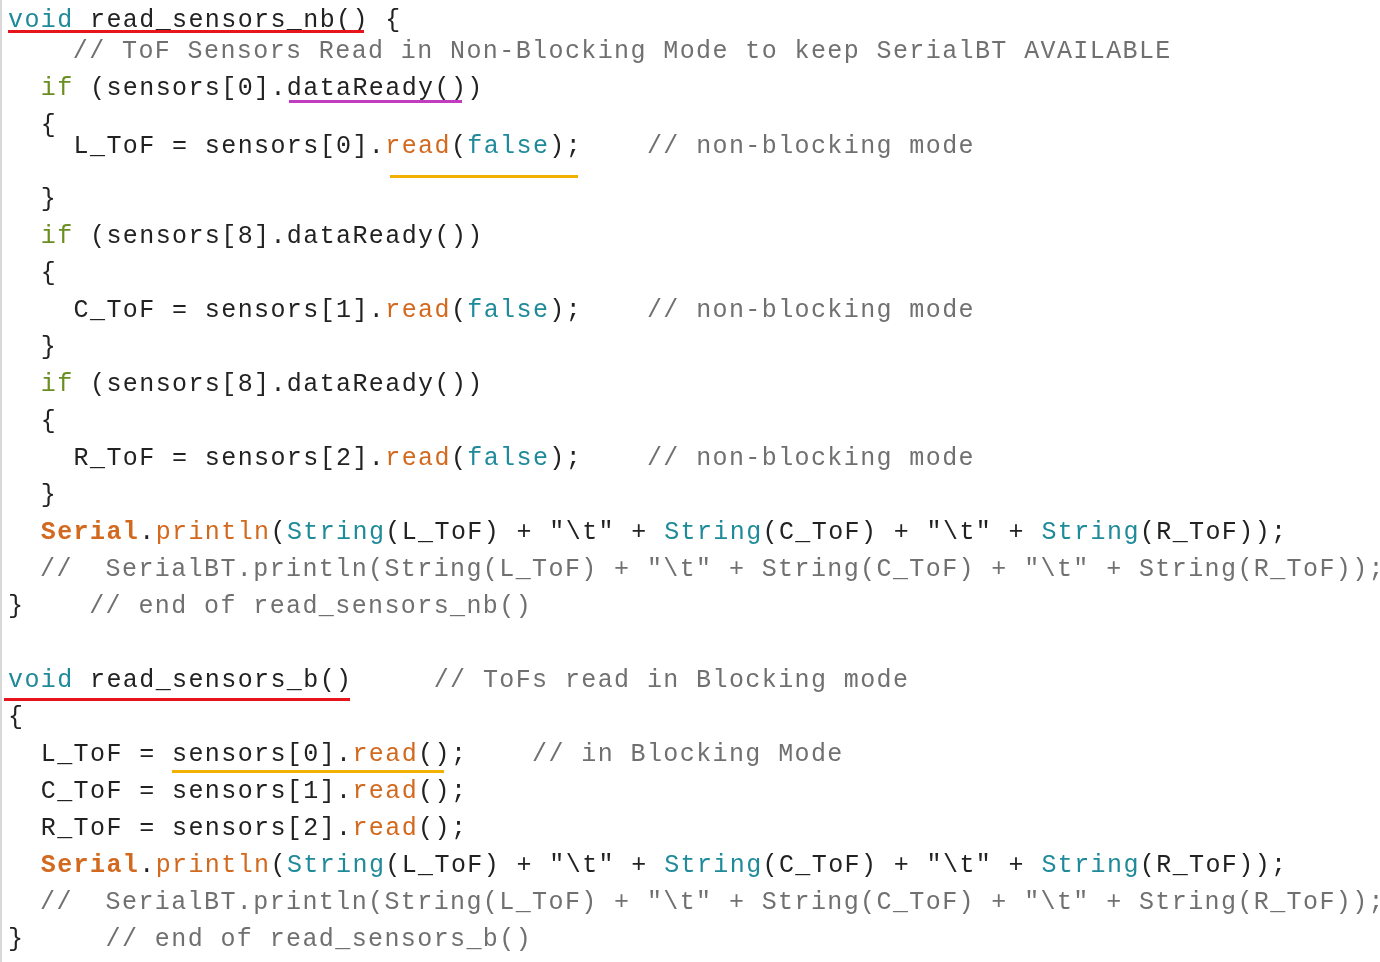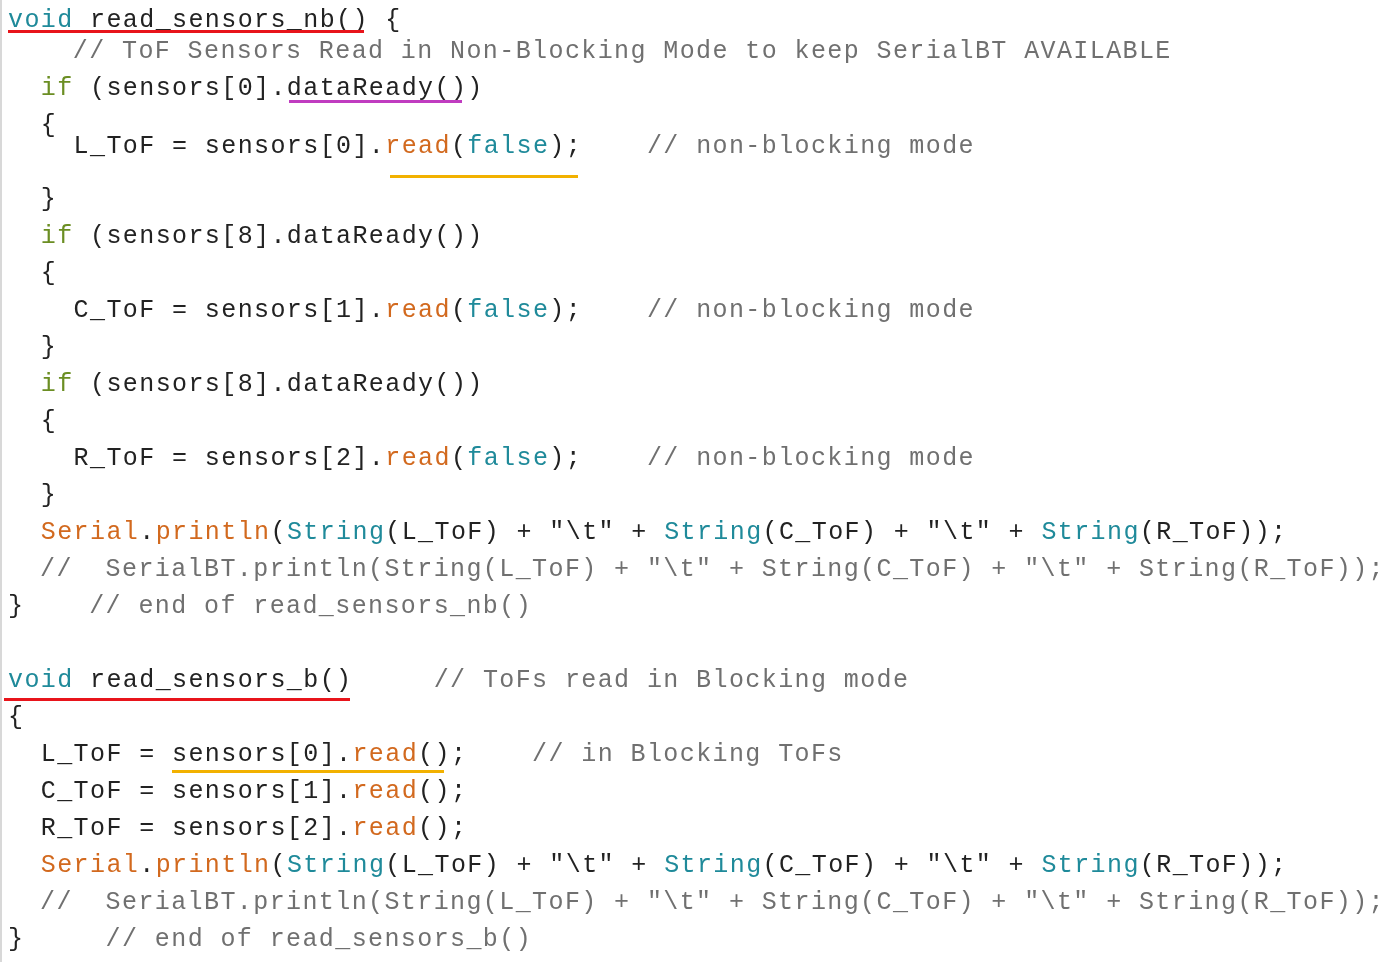--- a/index.html
+++ b/index.html
@@ -9,21 +9,21 @@
     border-left:2px solid #d8d8d8; box-sizing:border-box;
   }
   .line {
     position:absolute; left:6px; height:37px; line-height:30px;
     font-family:"Liberation Mono", "DejaVu Sans Mono", monospace;
     font-size:25px; letter-spacing:1.4px; white-space:pre; color:#222222;
   }
   .kw { color:#1f8a9a; }          
   .ifkw { color:#6b8e23;text-align:right; }        
   .fn { color:#d2691e; }          
-  .cls { color:#d2691e; font-weight:normal; } 
+  .cls { color:#d2691e; font-weight:bold; } 
   .cm { color:#707070;margin-left:32px; }          
   .ul { position:absolute; height:3px; }
 </style>
 </head>
 <body>
 
 <div class="editor">
 
   <div class="line" style="top:6px"><span class="kw">void</span><span> read_sensors_nb() {</span></div>
   <div class="ul" style="left:6px;top:30px;width:356px;background:#e8141b"></div>
@@ -60,21 +60,21 @@
 
   <div class="line" style="top:555px"><span class="cm">//  SerialBT.println(String(L_ToF) + "\t" + String(C_ToF) + "\t" + String(R_ToF));</span></div>
 
   <div class="line" style="top:666px"><span class="kw">void</span><span> read_sensors_b()</span><span class="cm">   // ToFs read in Blocking mode</span></div>
 
   <div class="line" style="top:592px"><span>}</span><span class="cm">  // end of read_sensors_nb()</span></div>
   <div class="ul" style="left:2px;top:698px;width:346px;background:#e8141b"></div>
 
   <div class="line" style="top:703px"><span>{</span></div>
 
-  <div class="line" style="top:740px"><span>  L_ToF = sensors[0].</span><span class="fn">read</span><span>();</span><span class="cm">  // in Blocking ToFs</span></div>
+  <div class="line" style="top:740px"><span>  L_ToF = sensors[0].</span><span class="fn">read</span><span>();</span><span class="cm">  // in Blocking Mode</span></div>
   <div class="ul" style="left:170px;top:770px;width:272px;background:#f2b100"></div>
 
   <div class="line" style="top:777px"><span>  C_ToF = sensors[1].</span><span class="fn">read</span><span>();</span></div>
 
   <div class="line" style="top:814px"><span>  R_ToF = sensors[2].</span><span class="fn">read</span><span>();</span></div>
 
   <div class="line" style="top:851px"><span>  </span><span class="cls">Serial</span><span>.</span><span class="fn">println</span><span>(</span><span class="kw">String</span><span>(L_ToF) + "\t" + </span><span class="kw">String</span><span>(C_ToF) + "\t" + </span><span class="kw">String</span><span>(R_ToF));</span></div>
 
   <div class="line" style="top:888px"><span class="cm">//  SerialBT.println(String(L_ToF) + "\t" + String(C_ToF) + "\t" + String(R_ToF));</span></div>
 

